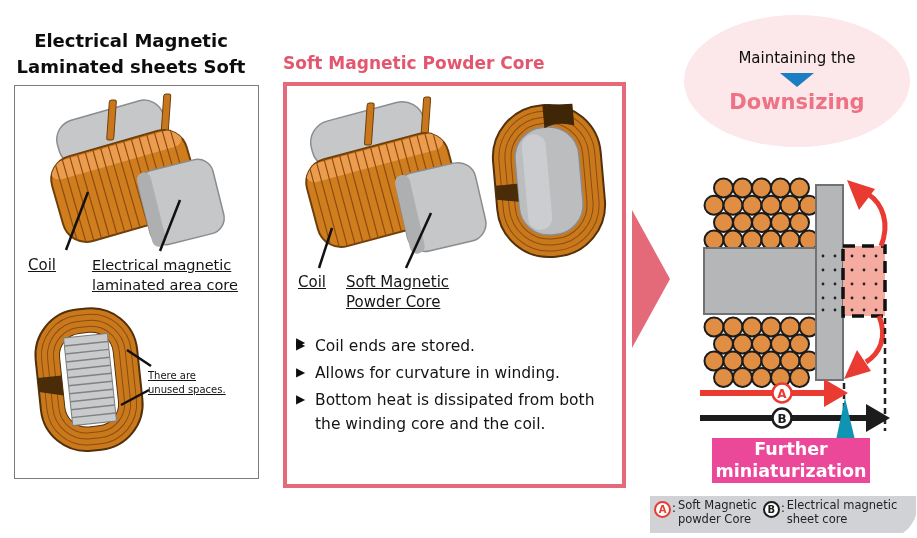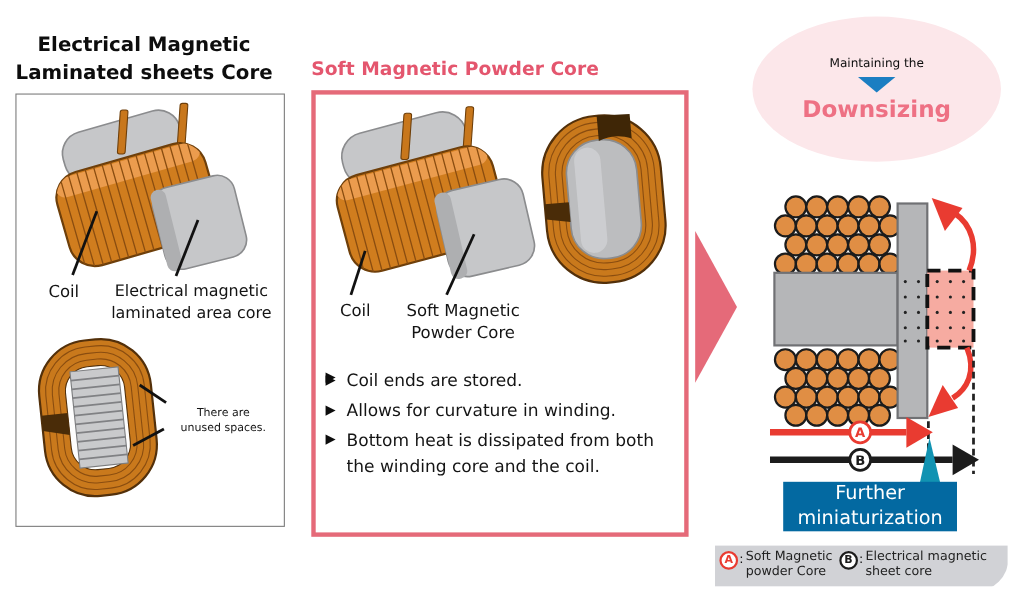--- a/index.html
+++ b/index.html
@@ -9,42 +9,42 @@
 
   
   .left-title{left:2px;top:28px;width:258px;text-align:center;font-size:18px;font-weight:bold;line-height:1.45;color:#0d0d0d;}
   .mid-title{left:283px;top:53px;width:335px;text-align:left;font-size:17px;font-weight:bold;color:#e4566e;}
 
   
   .left-box{left:14px;top:85px;width:243px;height:392px;border:1.5px solid #7c7c7c;background:#fff;}
   .mid-box{left:283px;top:82px;width:335px;height:398px;border:4px solid #e56a79;background:#fff;}
 
   
-  .lbl{font-size:14.5px;line-height:1.35;text-align:center;color:#141414;}
+  .lbl{font-size:14.5px;line-height:1.35;text-align:left;color:#141414;text-decoration:underline;}
   .coil-lbl-left{left:28px;top:255px;width:60px;font-size:15px;}
   .core-lbl-left{left:92px;top:256px;width:164px;}
   .note-left{left:148px;top:369px;width:110px;font-size:10px;}
   .coil-lbl-mid{left:298px;top:272px;width:50px;font-size:15px;}
   .core-lbl-mid{left:346px;top:272px;width:150px;font-size:15px;}
 
   
   .bullets{left:296px;top:331px;width:316px;}
   .bullet{position:relative;padding-left:19px;font-size:15.5px;line-height:1.55;color:#141414;margin-bottom:3px;}
   .bullet .bm{position:absolute;left:0;top:2px;font-size:12px;color:#0d0d0d;}
 
   
   .ellipse{left:684px;top:15px;width:226px;height:132px;border-radius:50%;background:#fce7ea;
            display:flex;flex-direction:column;align-items:center;justify-content:center;text-align:center;}
-  .ellipse .line{font-size:11px;line-height:1.35;color:#0d0d0d;}
+  .ellipse .line{font-size:15px;line-height:1.35;color:#0d0d0d;}
   .blue-tri{width:0;height:0;border-left:17px solid transparent;border-right:17px solid transparent;
             border-top:14px solid #1b7ec2;margin:5px auto 3px;}
   .downsizing{font-size:21px;font-weight:bold;color:#ee7184;}
 
-  .further-box{left:712px;top:438px;width:158px;height:45px;background:#0369a1;color:#fff;
-               font-size:17.5px;font-weight:normal;text-align:center;line-height:1.25;
+  .further-box{left:712px;top:438px;width:158px;height:45px;background:#ec4899;color:#fff;
+               font-size:17.5px;font-weight:bold;text-align:center;line-height:1.25;
                display:flex;flex-direction:column;justify-content:center;}
 
   .legend{left:650px;top:496px;width:266px;height:37px;background:#d1d2d6;display:flex;
           align-items:flex-start;padding:3px 4px;box-sizing:border-box;gap:6px;}
   .legend-item{display:flex;align-items:flex-start;}
   .marker{width:13px;height:13px;border-radius:50%;background:#fff;display:inline-flex;align-items:center;
           justify-content:center;font-weight:bold;font-size:10px;margin-top:2px;flex:0 0 auto;}
   .marker.a{border:2px solid #e93b31;color:#e93b31;}
   .marker.b{border:2px solid #1c1c1c;color:#1c1c1c;}
   .colon{font-size:11.5px;margin:2px 2px 0 1px;}
@@ -54,21 +54,21 @@
   svg{display:block;}
   svg text{font-family:"DejaVu Sans","Liberation Sans",sans-serif;}
 </style>
 </head>
 <body>
 
 <div class="stage">
 
   <div class="abs left-title">
     <div>Electrical Magnetic</div>
-    <div>Laminated sheets Core</div>
+    <div>Laminated sheets Soft</div>
   </div>
 
   <div class="abs mid-title">Soft Magnetic Powder Core</div>
 
   <div class="abs left-box"></div>
 
   <svg class="abs" style="left:40px;top:92px;" width="188" height="162" viewBox="0 0 188 162">
     <defs>
       <clipPath id="clipA">
           <rect x="15" y="50" width="140" height="88" rx="24"></rect>

